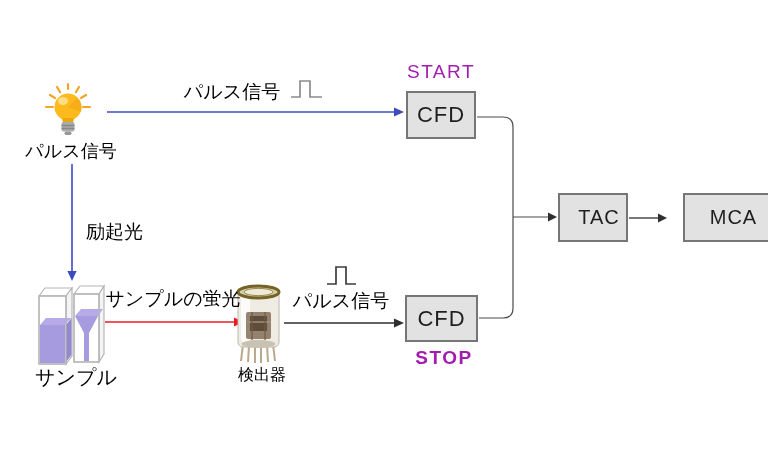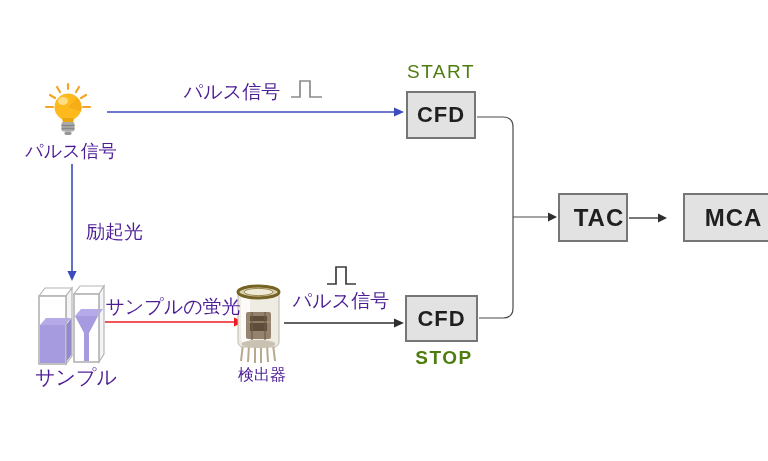--- a/index.html
+++ b/index.html
@@ -2,31 +2,31 @@
 <html><head>
 <meta charset="utf-8">
 <style>
   html,body{margin:0;padding:0;background:#ffffff;}
   .canvas{
     position:relative;width:768px;height:461px;background:#ffffff;overflow:hidden;
     font-family:"Liberation Sans","DejaVu Sans",sans-serif;
   }
   .layer{position:absolute;left:0;top:0;}
   .lbl{
-    position:absolute;white-space:nowrap;color:#4c1d95;
+    position:absolute;white-space:nowrap;color:#000000;
     transform:translateX(-50%);line-height:1.15;
   }
   .lbl.left{transform:none;margin-top:12px;}
-  .tag{color:#4d7c0f;font-size:19px;letter-spacing:1.5px;}
+  .tag{color:#a21caf;font-size:19px;letter-spacing:1.5px;}
   .box{
     position:absolute;box-sizing:border-box;background:#e2e2e2;border:2px solid #767676;
     display:flex;align-items:center;justify-content:center;
-    color:#1f1f1f;font-size:22px;letter-spacing:1px;font-weight:bold;
+    color:#1f1f1f;font-size:22px;letter-spacing:1px;
   }
-  .box.big{font-size:24px;padding-left:12px;}
+  .box.big{font-size:20px;padding-left:12px;}
 </style>
 </head>
 <body>
 
 <div class="canvas">
 
   <svg class="layer" width="768" height="461" viewBox="0 0 768 461">
 
     <g>
       <g stroke="#f2a526" stroke-width="2.2" stroke-linecap="round">
@@ -140,19 +140,19 @@
   <div class="lbl tag" style="left:444px;top:347px;font-weight:bold;">STOP</div>
 
   <div class="lbl" style="left:232px;top:81px;font-size:19px;">パルス信号</div>
 
   <div class="lbl" style="left:71px;top:141px;font-size:18px;">パルス信号</div>
 
   <div class="lbl left" style="left:86px;top:209px;font-size:19px;">励起光</div>
 
   <div class="lbl" style="left:76px;top:366px;font-size:20px;">サンプル</div>
 
-  <div class="lbl" style="left:173px;top:288px;font-size:19px;margin-top:8px;">サンプルの蛍光</div>
+  <div class="lbl" style="left:173px;top:288px;font-size:19px;">サンプルの蛍光</div>
 
   <div class="lbl" style="left:262px;top:366px;font-size:16px;">検出器</div>
 
   <div class="lbl" style="left:341px;top:290px;font-size:19px;">パルス信号</div>
 
 </div>
 
 </body></html>

